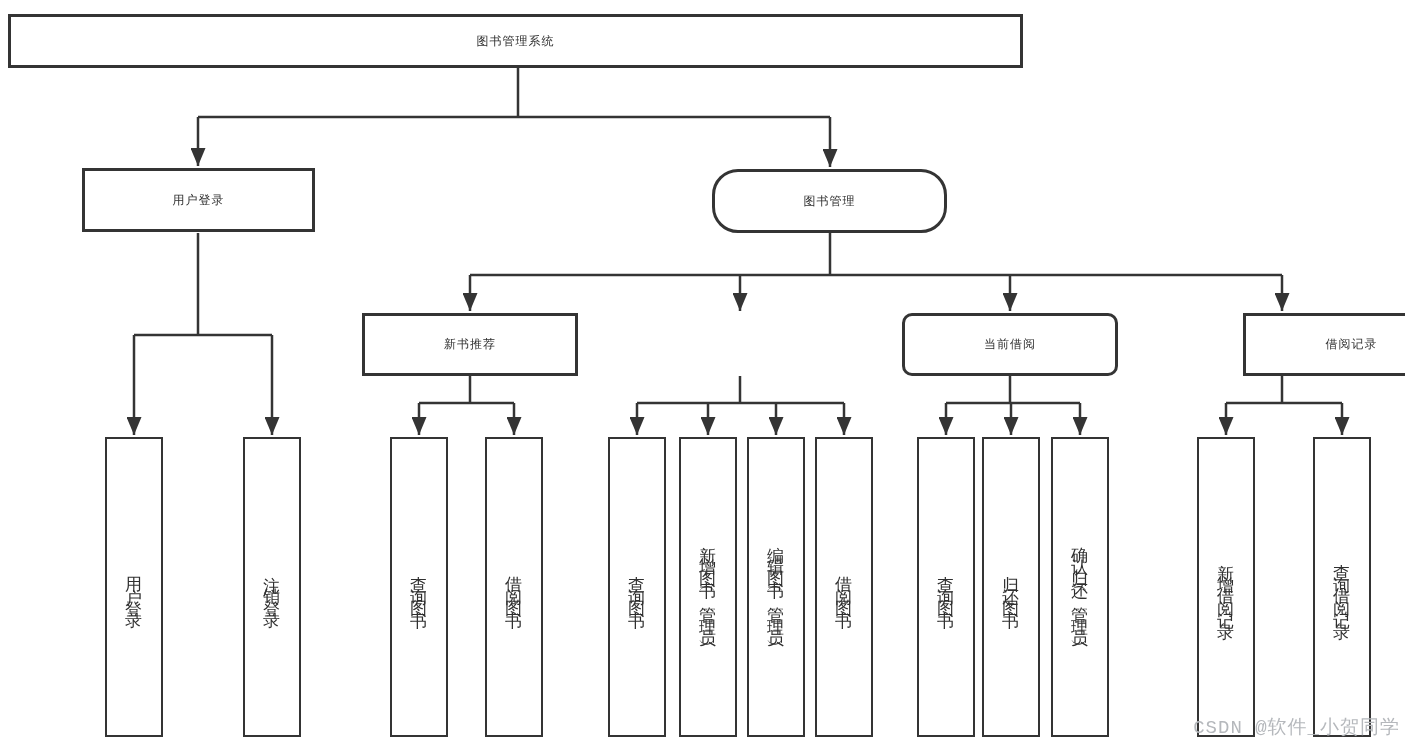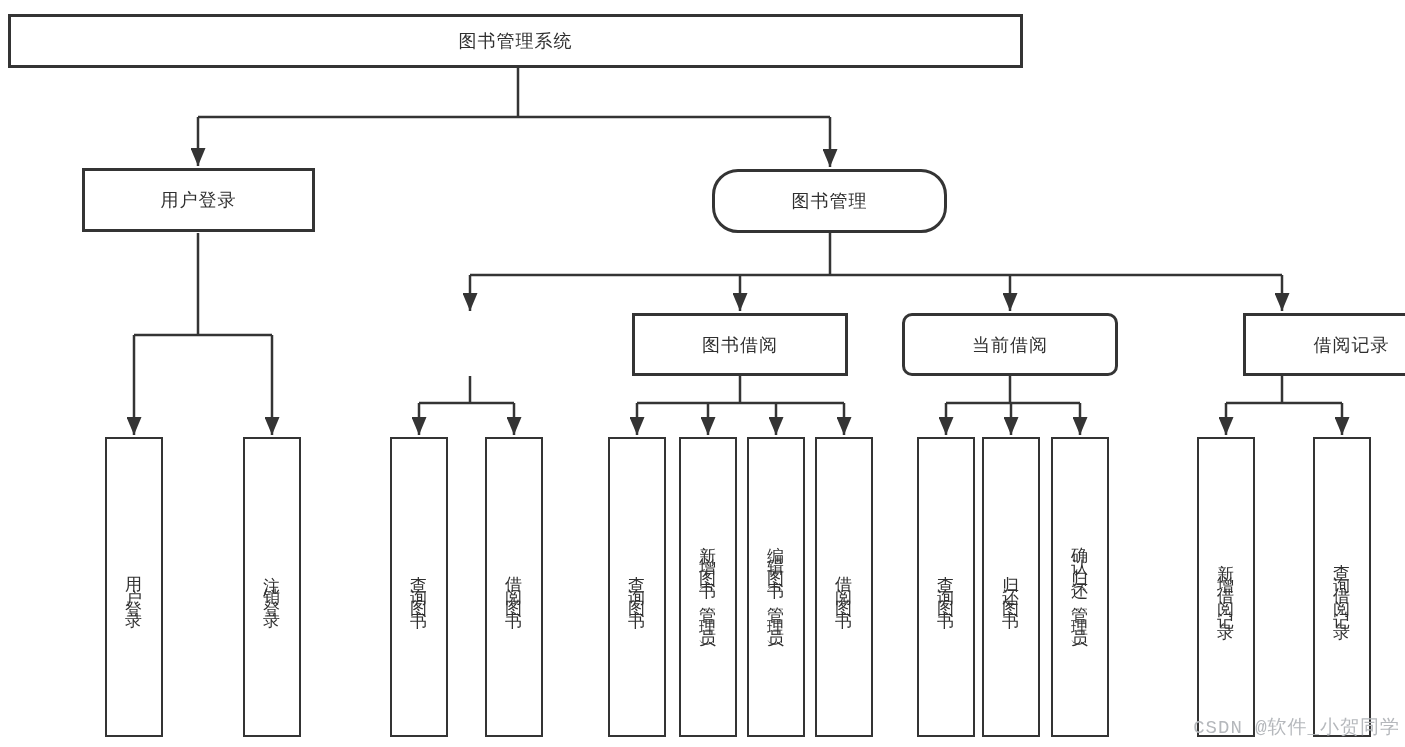--- a/index.html
+++ b/index.html
@@ -22,21 +22,21 @@
     position: absolute;
     box-sizing: border-box;
     background: #ffffff;
     border: 3px solid #343434;
     color: #2f2f2f;
   }
   .hnode {
     display: flex;
     align-items: center;
     justify-content: center;
-    font-size: 18px;
+    font-size: 12px;
     letter-spacing: 1px;
     white-space: nowrap;
   }
   .leaf {
     border-width: 2.5px;
     width: 58px;
     height: 300px;
     top: 437px;
     writing-mode: vertical-lr;
     text-orientation: mixed;
@@ -116,21 +116,21 @@
         <line x1="1342" y1="403" x2="1342" y2="435" marker-end="url(#arw)"></line>
       </g>
     </g>
   </svg>
 
   <div class="node hnode" style="left:8px; top:14px; width:1015px; height:54px;">图书管理系统</div>
 
   <div class="node hnode" style="left:82px; top:168px; width:233px; height:64px;">用户登录</div>
   <div class="node hnode" style="left:712px; top:169px; width:235px; height:64px;border-radius:26px;">图书管理</div>
 
-  <div class="node hnode" style="left:632px; top:313px; width:216px; height:63px;">图书借阅</div>
+  <div class="node hnode" style="left:362px; top:313px; width:216px; height:63px;">新书推荐</div>
   <div class="node hnode" style="left:902px; top:313px; width:216px; height:63px;border-radius:10px;">当前借阅</div>
   <div class="node hnode" style="left:1243px; top:313px; width:217px; height:63px;">借阅记录</div>
 
   <div class="node leaf" style="left:105px;">用户登录</div>
   <div class="node leaf" style="left:243px;">注销登录</div>
   <div class="node leaf" style="left:390px;">查询图书</div>
   <div class="node leaf" style="left:485px;">借阅图书</div>
   <div class="node leaf" style="left:608px;">查询图书</div>
   <div class="node leaf" style="left:679px;">新增图书（管理员）</div>
   <div class="node leaf" style="left:747px;">编辑图书（管理员）</div>

